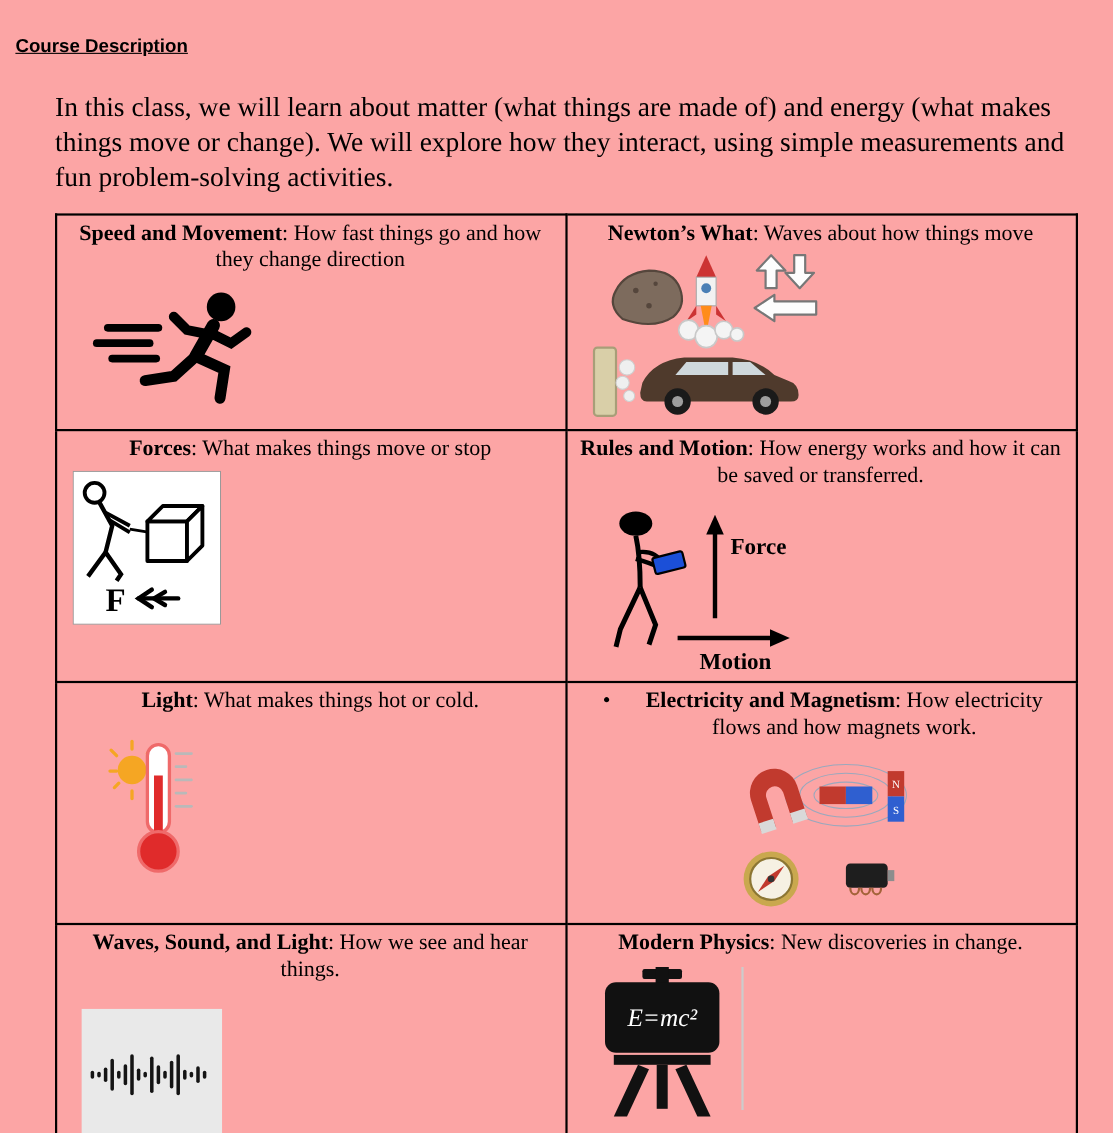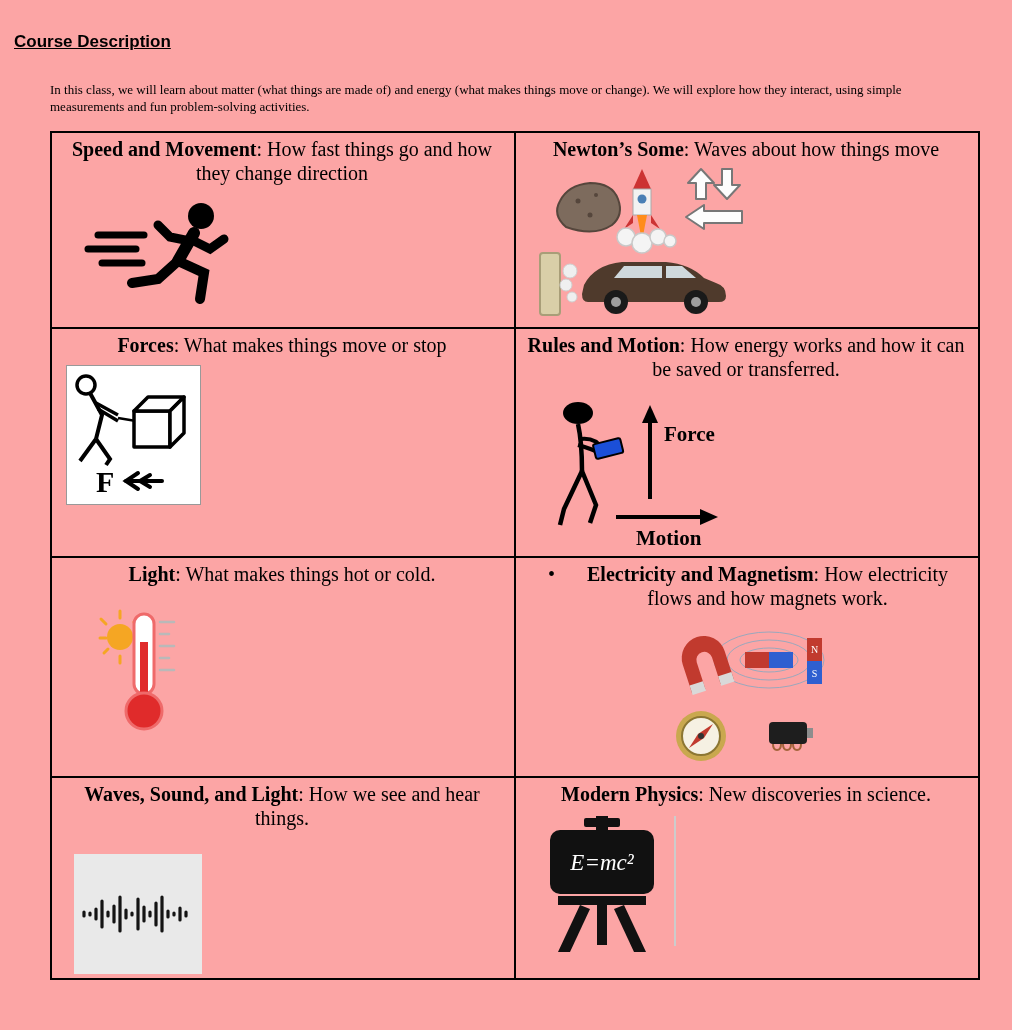--- a/index.html
+++ b/index.html
@@ -5,21 +5,21 @@
   * { box-sizing: border-box; }
   html,body { margin:0; padding:0; background:#fff; }
   body { font-family:"Liberation Serif", serif; color:#000; }
   .page { width:1012px; min-height:1030px; background:#fca5a5; padding-top:28px; }
 
   .doc-title {
     font-family:"Liberation Sans", sans-serif;
     font-size:17px; font-weight:bold; text-decoration:underline;
     margin:4px 0 0 14px;
   }
-  .intro { width:918px; margin:30px 0 0 50px; font-size:13px; line-height:1.28; }
+  .intro { width:918px; margin:30px 0 0 50px; font-size:25px; line-height:1.28; }
   .lead  { margin:26px 0 0 50px; font-size:20px; }
 
   table.topics {
     border-collapse:collapse; table-layout:fixed;
     width:930px; margin:16px 0 0 50px;
   }
   table.topics td {
     border:2px solid #000; vertical-align:top;
     width:50%; padding:4px 10px 4px 8px;
     font-size:20px; line-height:1.2;
@@ -70,21 +70,21 @@
               <path d="M108 42 L88 38 L76 26" stroke-width="9"></path>
               <path d="M96 62 L122 74 L118 100" stroke-width="10"></path>
               <path d="M96 62 L76 80 L50 84" stroke-width="10"></path>
             </g>
             <circle cx="119" cy="17" r="13" fill="#000"></circle>
           </svg>
         </div>
       </td>
 
       <td>
-        <p class="cell-text"><b>Newton’s Some</b><span>: Waves about how things move</span></p>
+        <p class="cell-text"><b>Newton’s What</b><span>: Waves about how things move</span></p>
         <div class="icon-box m-newton">
           <svg width="215" height="158" viewBox="0 0 215 158">
             <path d="M28 62 Q14 50 22 36 Q30 20 52 18 Q74 18 80 34 Q86 50 74 60 Q56 72 28 62 Z" fill="#7d6b5d" stroke="#55463c" stroke-width="2"></path>
             <circle cx="40" cy="36" r="2.5" fill="#55463c"></circle>
             <circle cx="58" cy="30" r="2" fill="#55463c"></circle>
             <circle cx="52" cy="50" r="2.5" fill="#55463c"></circle>
             <path d="M104 4 L113 24 L95 24 Z" fill="#cc3333"></path>
             <rect x="95" y="24" width="18" height="26" fill="#f2f2f2" stroke="#aaaaaa"></rect>
             <circle cx="104" cy="34" r="4.5" fill="#4a7fb5"></circle>
             <path d="M95 50 L86 64 L95 58 Z" fill="#cc3333"></path>
@@ -257,21 +257,21 @@
               <line x1="94" y1="57" x2="94" y2="63"></line>
               <line x1="100" y1="59" x2="100" y2="61"></line>
               <line x1="106" y1="54" x2="106" y2="66"></line>
               <line x1="112" y1="58" x2="112" y2="62"></line>
             </g>
           </svg>
         </div>
       </td>
 
       <td>
-        <p class="cell-text"><b>Modern Physics</b><span>: New discoveries in science.</span></p>
+        <p class="cell-text"><b>Modern Physics</b><span>: New discoveries in change.</span></p>
         <div class="icon-box m-easel">
           <svg width="150" height="142" viewBox="0 0 150 142">
             <rect x="52" y="2" width="36" height="9" rx="2" fill="#111111"></rect>
             <rect x="64" y="0" width="12" height="15" fill="#111111"></rect>
             <rect x="18" y="14" width="104" height="64" rx="10" fill="#111111"></rect>
             <text x="70" y="54" fill="#ffffff" font-size="23" text-anchor="middle" font-family="'DejaVu Sans Mono',monospace">E=mc²</text>
             <rect x="26" y="80" width="88" height="9" fill="#111111"></rect>
             <path d="M48 89 L26 136 L38 136 L58 93 Z" fill="#111111"></path>
             <path d="M92 89 L114 136 L102 136 L82 93 Z" fill="#111111"></path>
             <rect x="65" y="89" width="10" height="40" fill="#111111"></rect>

